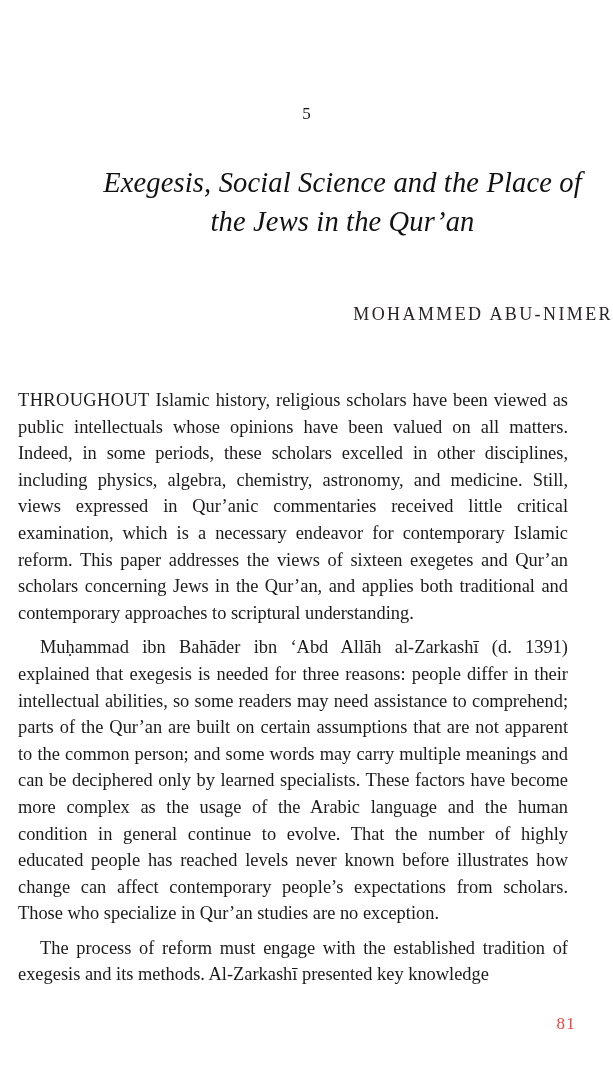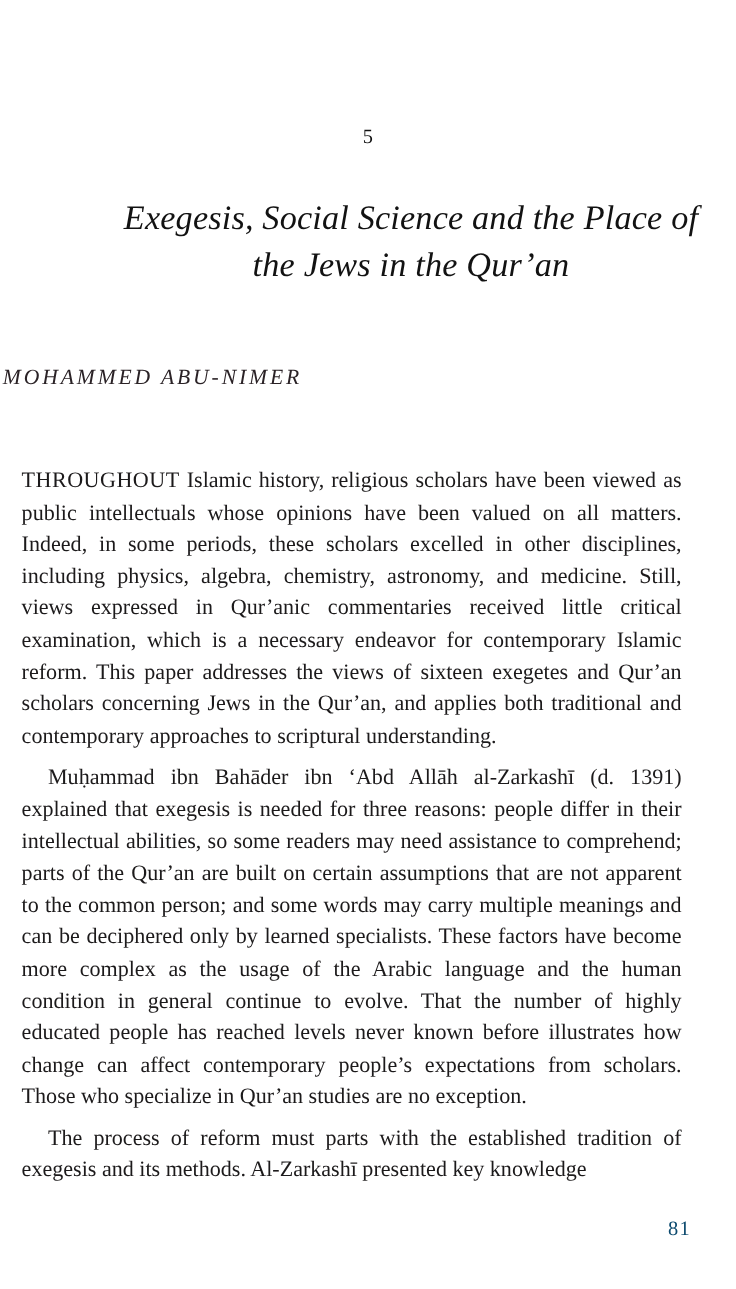--- a/index.html
+++ b/index.html
@@ -49,28 +49,27 @@
   .chapter-title .tl {
     display: block;
     white-space: nowrap;
   }
   
   .author {
     position: absolute;
     top: 302px;
     left: 0;
     width: 613px;
-    text-align: left;
+    text-align: right;
     font-size: 18px;
     line-height: 24px;
     letter-spacing: 2.4px;
     text-indent: 2.4px;
     color: #2a2226;
     font-family: "Liberation Serif", "DejaVu Serif", serif;
-    font-style: italic;
   }
   
   .body-text {
     position: absolute;
     top: 379px;
     left: 10px;
     width: 566px;
     font-size: 18.4px;
     line-height: 26.6px;
     text-align: justify;
@@ -96,39 +95,39 @@
   
   .folio {
     position: absolute;
     top: 1013px;
     left: 0;
     width: 576px;
     text-align: right;
     font-size: 17px;
     line-height: 22px;
     letter-spacing: 1.2px;
-    color: #0c4a6e;
+    color: #ef4444;
     font-family: "Liberation Serif", "DejaVu Serif", serif;
   }
 </style>
 </head>
 <body>
 
 <div class="page">
 
   <div class="chapter-number">5</div>
 
   <div class="chapter-title">
     <span class="tl">Exegesis, Social Science and the Place of</span>
     <span class="tl">the Jews in the Qur’an</span>
   </div>
 
   <div class="author">MOHAMMED ABU-NIMER</div>
 
   <div class="body-text">
     <p class="lead"><span class="opening-caps">THROUGHOUT</span><span> Islamic history, religious scholars have been viewed as public intellectuals whose opinions have been valued on all matters. Indeed, in some periods, these scholars excelled in other disciplines, including physics, algebra, chemistry, astronomy, and medicine. Still, views expressed in Qur’anic commentaries received little critical examination, which is a necessary endeavor for contemporary Islamic reform. This paper addresses the views of sixteen exegetes and Qur’an scholars concerning Jews in the Qur’an, and applies both traditional and contemporary approaches to scriptural understanding.</span></p>
     <p class="indent">Muḥammad ibn Bahāder ibn ʻAbd Allāh al-Zarkashī (d. 1391) explained that exegesis is needed for three reasons: people differ in their intellectual abilities, so some readers may need assistance to comprehend; parts of the Qur’an are built on certain assumptions that are not apparent to the common person; and some words may carry multiple meanings and can be deciphered only by learned specialists. These factors have become more complex as the usage of the Arabic language and the human condition in general continue to evolve. That the number of highly educated people has reached levels never known before illustrates how change can affect contemporary people’s expectations from scholars. Those who specialize in Qur’an studies are no exception.</p>
-    <p class="indent">The process of reform must parts with the established tradition of exegesis and its methods. Al-Zarkashī presented key knowledge</p>
+    <p class="indent">The process of reform must engage with the established tradition of exegesis and its methods. Al-Zarkashī presented key knowledge</p>
   </div>
 
   <div class="folio">81</div>
 
 </div>
 
 </body></html>

